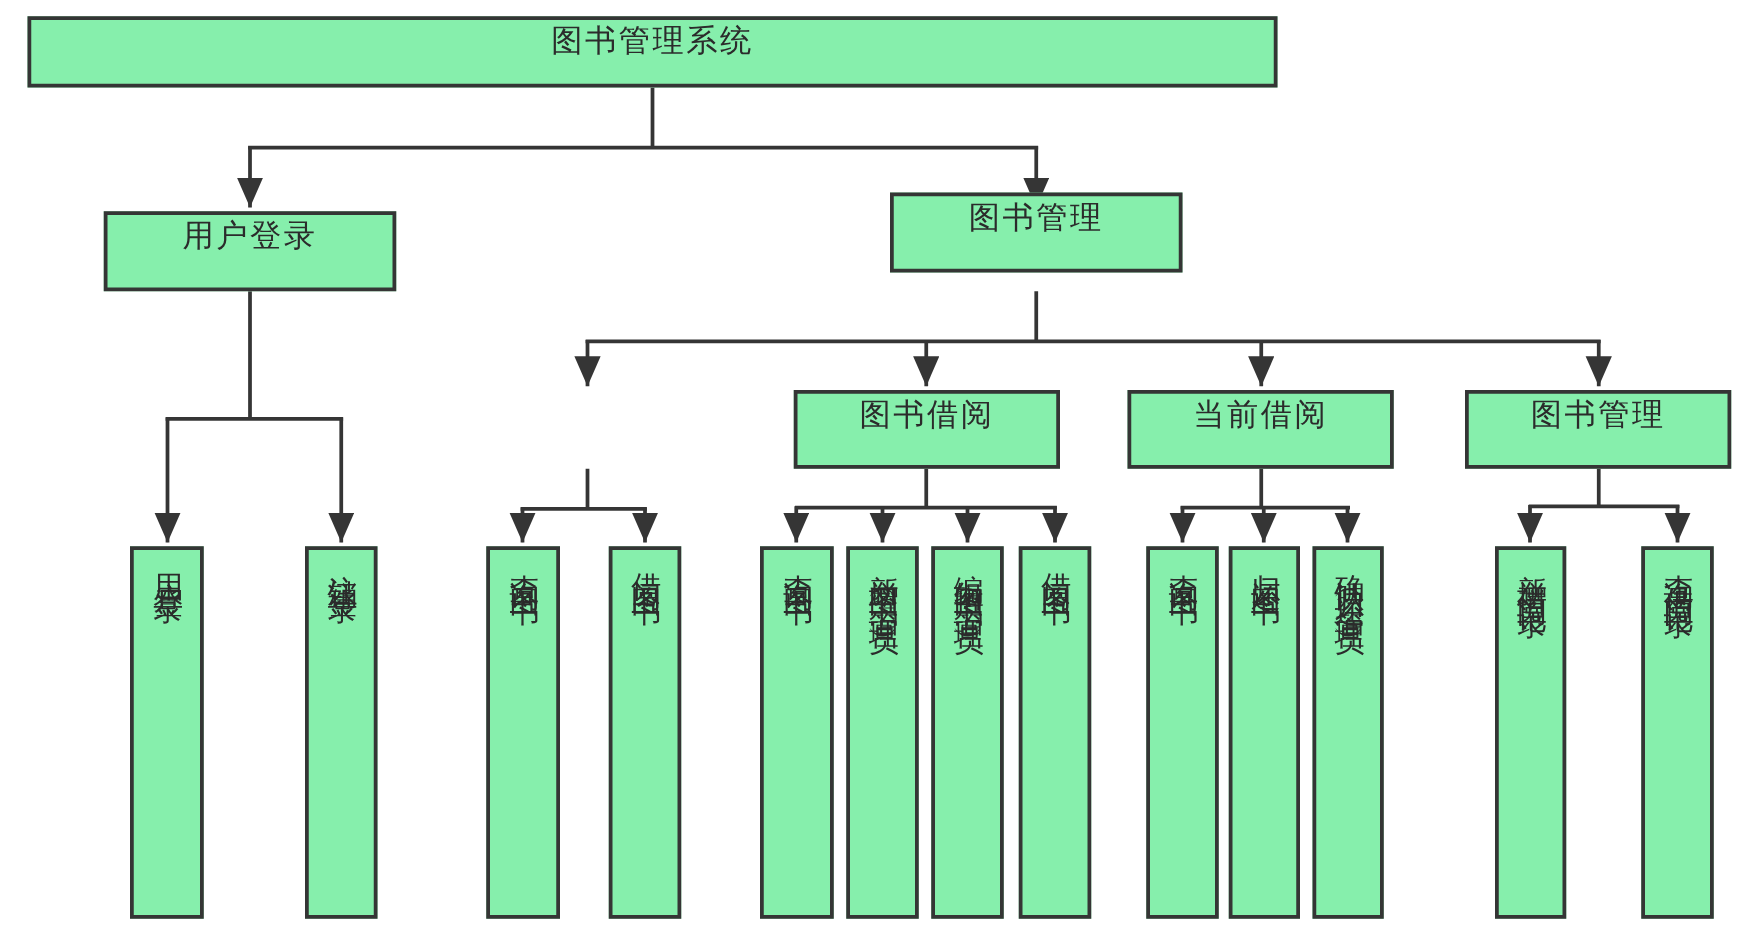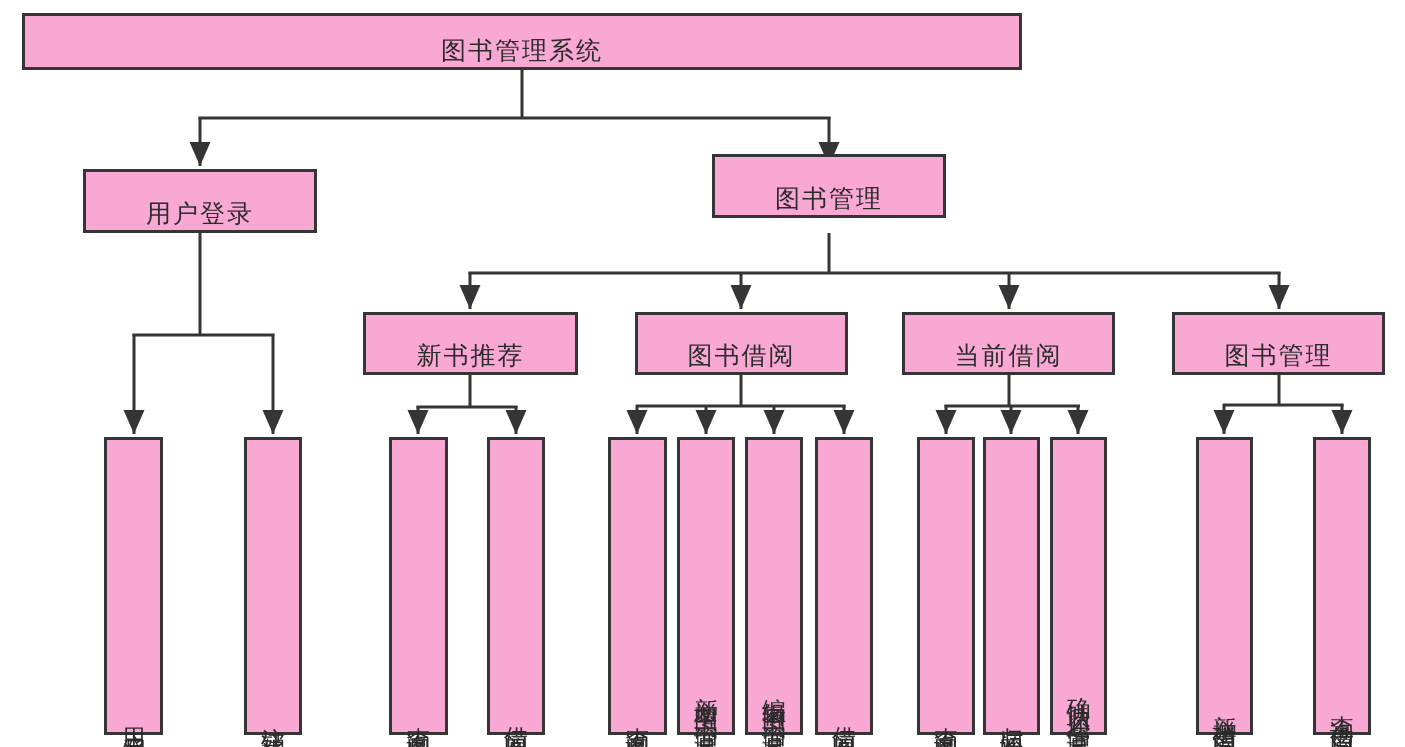--- a/index.html
+++ b/index.html
@@ -9,23 +9,23 @@
     background:#ffffff;
     font-family:"Liberation Sans","DejaVu Sans",sans-serif;
     color:#2b2b2b;
     overflow:hidden;
   }
   .connectors{position:absolute;left:0;top:0;width:1405px;height:747px;}
   .node{
     position:absolute;
     box-sizing:border-box;
     border:3px solid #353535;
-    background:#f9a8d4;
+    background:#86efac;
     display:flex;
-    align-items:flex-end;
+    align-items:flex-start;
     justify-content:center;
   }
   .node .hlabel{
     font-size:25px;
     letter-spacing:2px;
     white-space:nowrap;
     color:#2b2b2b;
   }
   .node .vlabel{
     writing-mode:vertical-rl;
@@ -104,23 +104,20 @@
     <span class="hlabel">图书管理系统</span>
   </div>
 
   <div class="node" style="left:83px;top:169px;width:234px;height:64px">
     <span class="hlabel">用户登录</span>
   </div>
   <div class="node" style="left:712px;top:154px;width:234px;height:64px">
     <span class="hlabel">图书管理</span>
   </div>
 
-  <div class="node" style="left:363px;top:312px;width:215px;height:63px">
-    <span class="hlabel">新书推荐</span>
-  </div>
   <div class="node" style="left:635px;top:312px;width:213px;height:63px">
     <span class="hlabel">图书借阅</span>
   </div>
   <div class="node" style="left:902px;top:312px;width:213px;height:63px">
     <span class="hlabel">当前借阅</span>
   </div>
   <div class="node" style="left:1172px;top:312px;width:213px;height:63px">
     <span class="hlabel">图书管理</span>
   </div>
 

